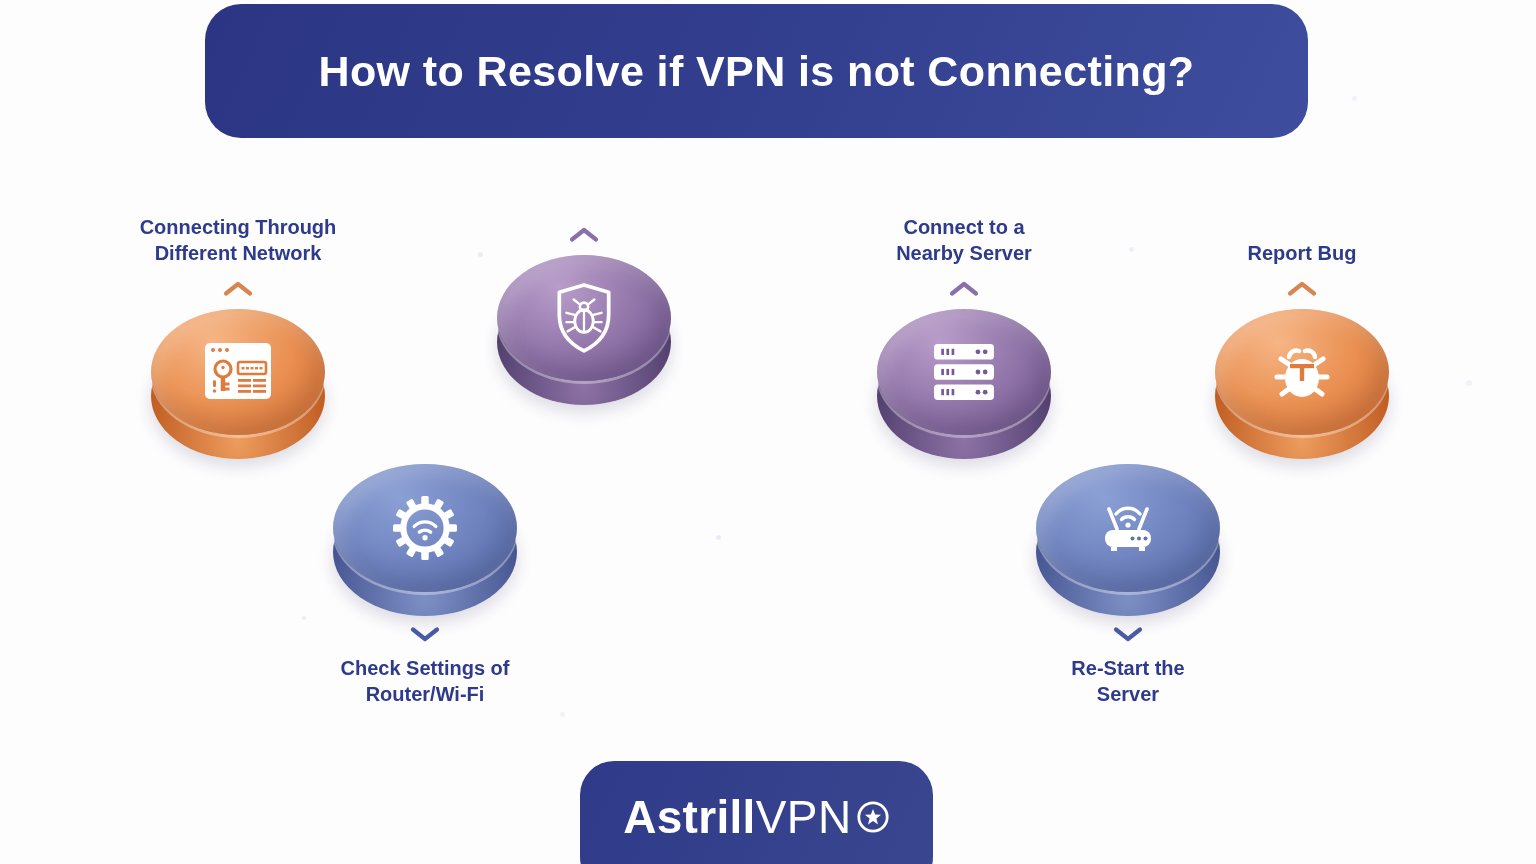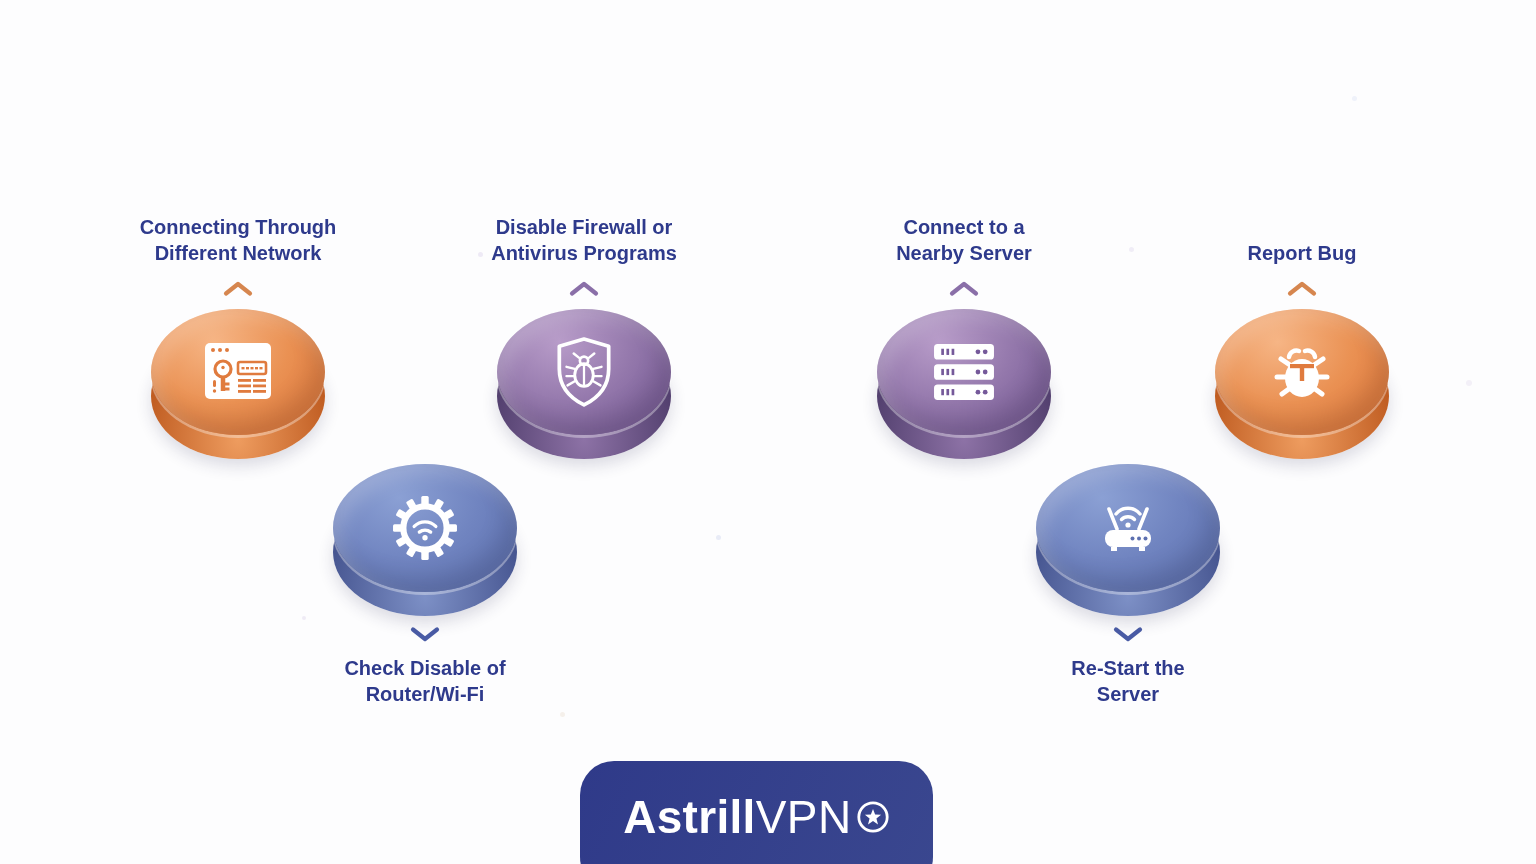--- a/index.html
+++ b/index.html
@@ -80,20 +80,23 @@
 
   <div class="dot" style="left:478px;top:252px;width:5px;height:5px;background:#e4ddf0;opacity:.6"></div>
   <div class="dot" style="left:1129px;top:247px;width:5px;height:5px;background:#e8e2f2;opacity:.6"></div>
   <div class="dot" style="left:1466px;top:380px;width:6px;height:6px;background:#ece7f4;opacity:.6"></div>
   <div class="dot" style="left:906px;top:430px;width:5px;height:5px;background:#f4cdb0;opacity:.7"></div>
   <div class="dot" style="left:716px;top:535px;width:5px;height:5px;background:#dfe4f3;opacity:.7"></div>
   <div class="dot" style="left:560px;top:712px;width:5px;height:5px;background:#f0e8de;opacity:.6"></div>
   <div class="dot" style="left:1352px;top:96px;width:5px;height:5px;background:#e8ecf8;opacity:.7"></div>
   <div class="dot" style="left:302px;top:616px;width:4px;height:4px;background:#e6e0ef;opacity:.6"></div>
 
+  <div class="banner">
+    <h1>How to Resolve if VPN is not Connecting?</h1>
+  </div>
 
   <div class="item top" style="left:88px">
     <div class="label">Connecting Through
 Different Network</div>
     <svg class="chev c-orange" width="32" height="17" viewBox="0 0 32 17">
       <path d="M4 13.5 L16 4 L28 13.5" fill="none" stroke="currentColor" stroke-width="4.2" stroke-linecap="round" stroke-linejoin="round"></path>
     </svg>
     <div class="disc orange">
       <div class="rim"></div>
       <div class="face">
@@ -123,22 +126,20 @@
               <rect x="49" y="42.5" width="13" height="2.8"></rect>
             <rect x="34" y="48" width="13" height="2.8"></rect>
               <rect x="49" y="48" width="13" height="2.8"></rect>
           </g>
         </svg>
       </div>
     </div>
   </div>
 
   <div class="item top" style="left:434px">
-    <div class="label">Disable Firewall or
-Antivirus Programs</div>
     <svg class="chev c-purple" width="32" height="17" viewBox="0 0 32 17">
       <path d="M4 13.5 L16 4 L28 13.5" fill="none" stroke="currentColor" stroke-width="4.2" stroke-linecap="round" stroke-linejoin="round"></path>
     </svg>
     <div class="disc purple">
       <div class="rim"></div>
       <div class="face">
         <svg width="62" height="72" viewBox="0 0 60 70">
           <path d="M30 3 L54 10 V32 C54 50 44 60 30 67 C16 60 6 50 6 32 V10 Z" fill="none" stroke="#fff" stroke-width="3.6" stroke-linejoin="round"></path>
           <circle cx="30" cy="24" r="4" fill="none" stroke="#fff" stroke-width="2.6"></circle>
           <ellipse cx="30" cy="38" rx="9" ry="11" fill="none" stroke="#fff" stroke-width="2.8"></ellipse>
@@ -236,21 +237,21 @@
           <circle cx="32" cy="32" r="21" fill="none" stroke="#fff" stroke-width="6"></circle>
           <path d="M21.5 30.5 A14.5 14.5 0 0 1 42.5 30.5" fill="none" stroke="#fff" stroke-width="3.2" stroke-linecap="round"></path>
           <path d="M26.5 36 A8.5 8.5 0 0 1 37.5 36" fill="none" stroke="#fff" stroke-width="3.2" stroke-linecap="round"></path>
           <circle cx="32" cy="41.5" r="2.6" fill="#fff"></circle>
         </svg>
       </div>
     </div>
     <svg class="chev c-blue" width="32" height="17" viewBox="0 0 32 17">
       <path d="M4 3.5 L16 13 L28 3.5" fill="none" stroke="currentColor" stroke-width="4.2" stroke-linecap="round" stroke-linejoin="round"></path>
     </svg>
-    <div class="label">Check Disable of
+    <div class="label">Check Settings of
 Router/Wi-Fi</div>
   </div>
 
 
   <div class="item bottom" style="left:978px">
     <div class="disc blue">
       <div class="rim"></div>
       <div class="face">
         <svg class="icon-blue" width="66" height="58" viewBox="0 0 66 58">
           <path d="M21 15 A15.5 15.5 0 0 1 45 15" fill="none" stroke="#fff" stroke-width="3.4" stroke-linecap="round"></path>

